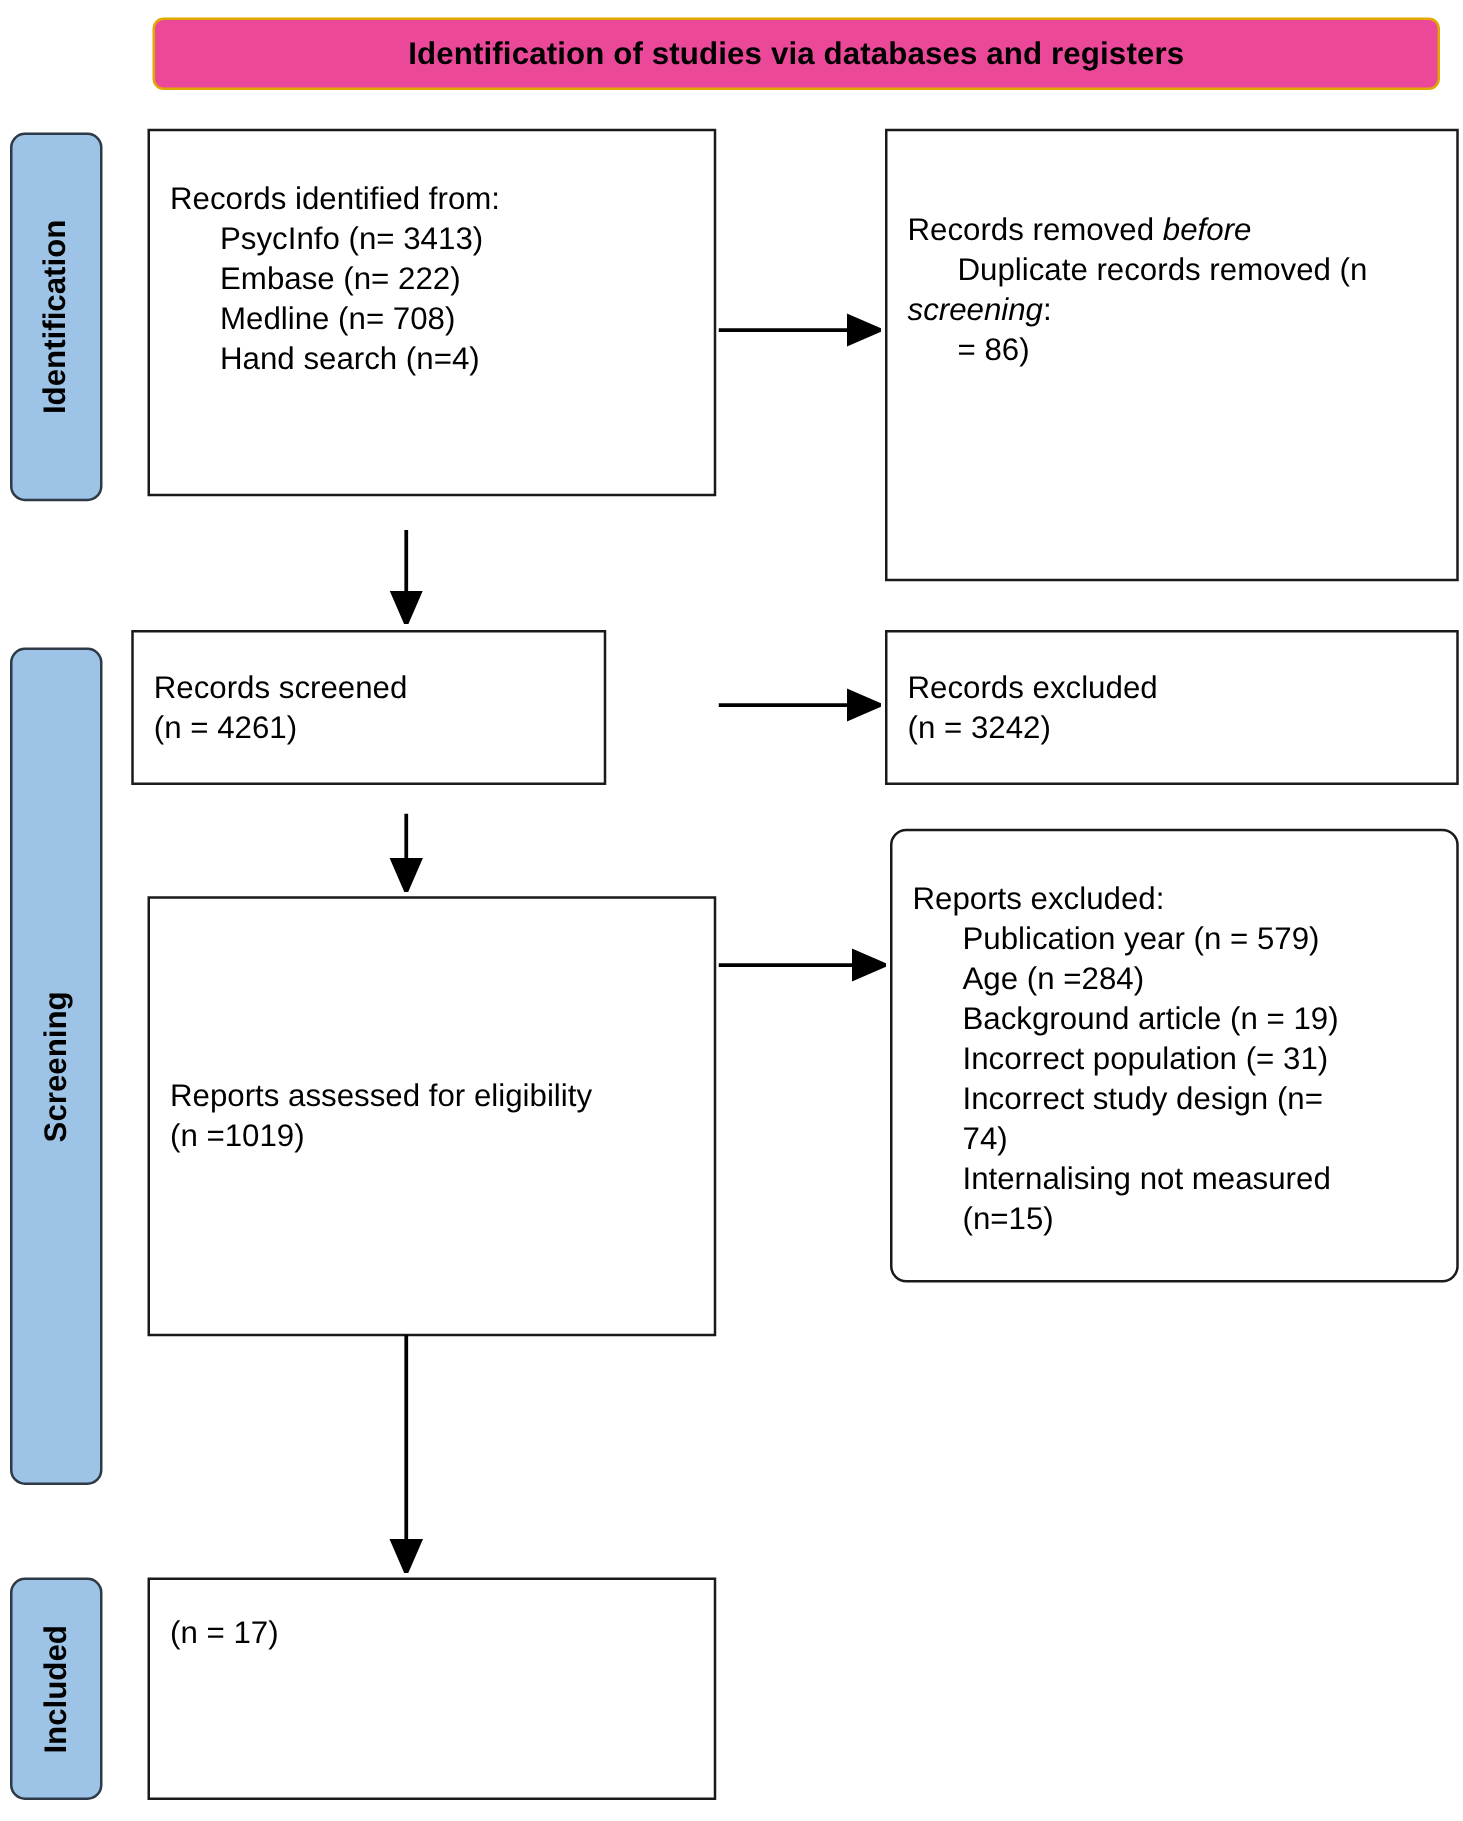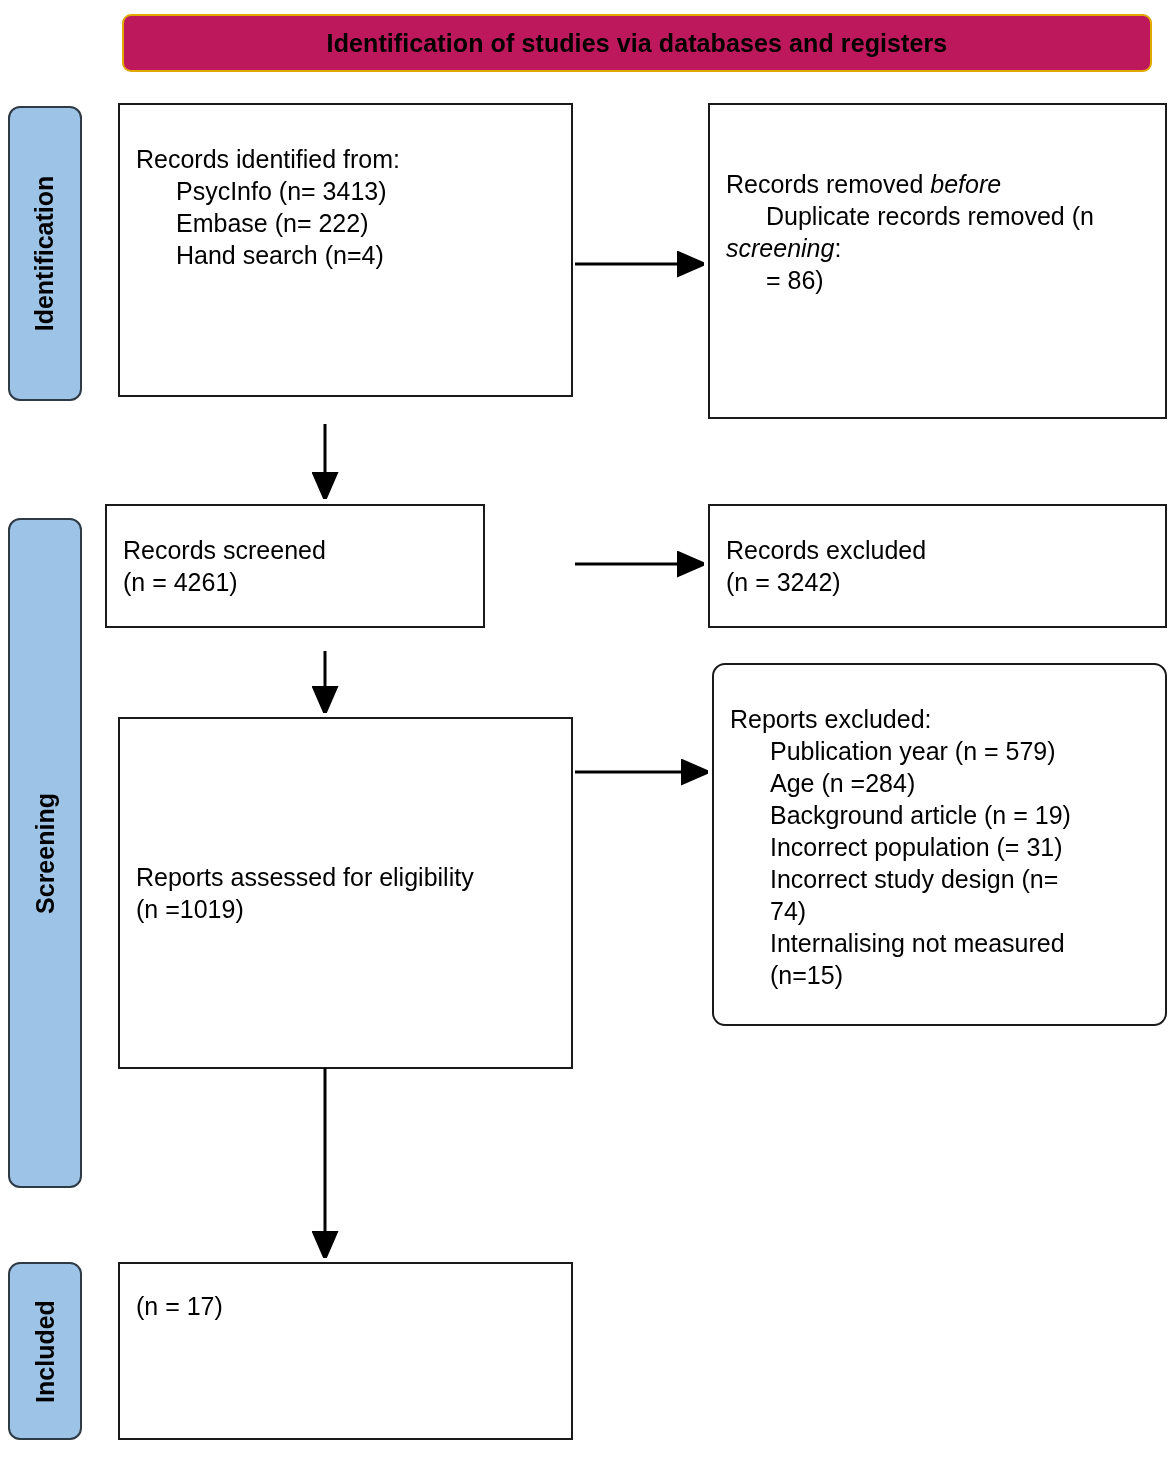--- a/index.html
+++ b/index.html
@@ -23,21 +23,21 @@
     height: 1457px;
   }
 
   
   .banner {
     position: absolute;
     left: 122px;
     top: 14px;
     width: 1030px;
     height: 58px;
-    background: #be185d;
+    background: #ec4899;
     border: 2px solid #E0A800;
     border-radius: 9px;
     box-sizing: border-box;
     display: flex;
     align-items: center;
     justify-content: center;
   }
   .banner-text {
     font-size: 25px;
     font-weight: bold;
@@ -83,21 +83,21 @@
   .box-line {
     font-size: 25px;
     line-height: 1.28;
     color: #000000;
     white-space: pre-wrap;
   }
   .box-line.indent { padding-left: 40px; }
   .ital-seg { font-style: italic; }
 
   #box-identified  { left: 118px; top: 103px;  width: 455px; height: 294px; }
-  #box-removed     { left: 708px; top: 103px;  width: 459px; height: 316px; }
+  #box-removed     { left: 708px; top: 103px;  width: 459px; height: 362px; }
   #box-screened    { left: 105px; top: 504px;  width: 380px; height: 124px; }
   #box-excluded    { left: 708px; top: 504px;  width: 459px; height: 124px; }
   #box-eligibility { left: 118px; top: 717px;  width: 455px; height: 352px; }
   #box-reports-exc { left: 712px; top: 663px;  width: 455px; height: 363px; }
   #box-included    { left: 118px; top: 1262px; width: 455px; height: 178px; }
 
   
   #box-identified  { justify-content: flex-start; padding-top: 38px; }
   #box-removed     { justify-content: flex-start; padding-top: 63px; }
   #box-reports-exc { justify-content: flex-start; padding-top: 38px; border-radius: 13px; }
@@ -130,20 +130,21 @@
   </div>
 
   <div class="stage" id="stage-included">
     <span class="stage-text">Included</span>
   </div>
 
   <div class="box" id="box-identified">
     <div class="box-line">Records identified from:</div>
     <div class="box-line indent">PsycInfo (n= 3413)</div>
     <div class="box-line indent">Embase (n= 222)</div>
+    <div class="box-line indent">Medline (n= 708)</div>
     <div class="box-line indent">Hand search (n=4)</div>
   </div>
 
   <div class="box" id="box-removed">
     <div class="box-line"><span>Records removed </span><span class="ital-seg">before</span></div>
     <div class="box-line indent">Duplicate records removed (n</div>
     <div class="box-line"><span class="ital-seg">screening</span><span>:</span></div>
     <div class="box-line indent">= 86)</div>
   </div>
 

